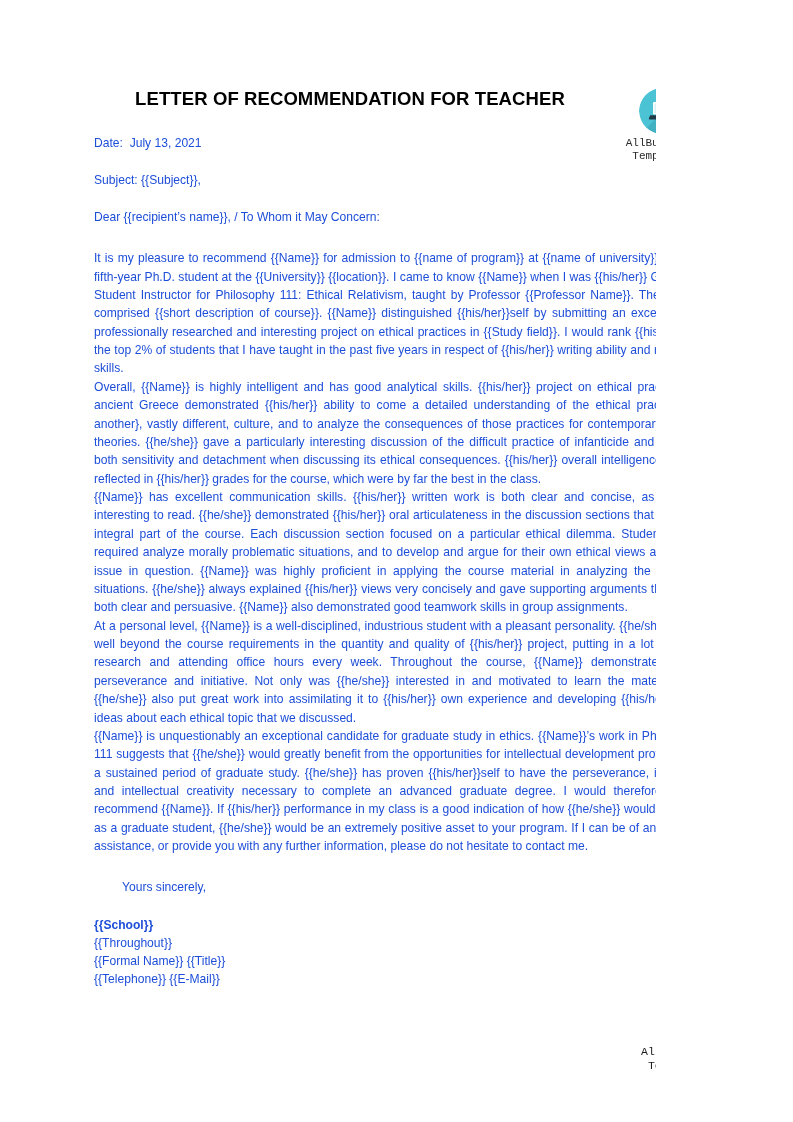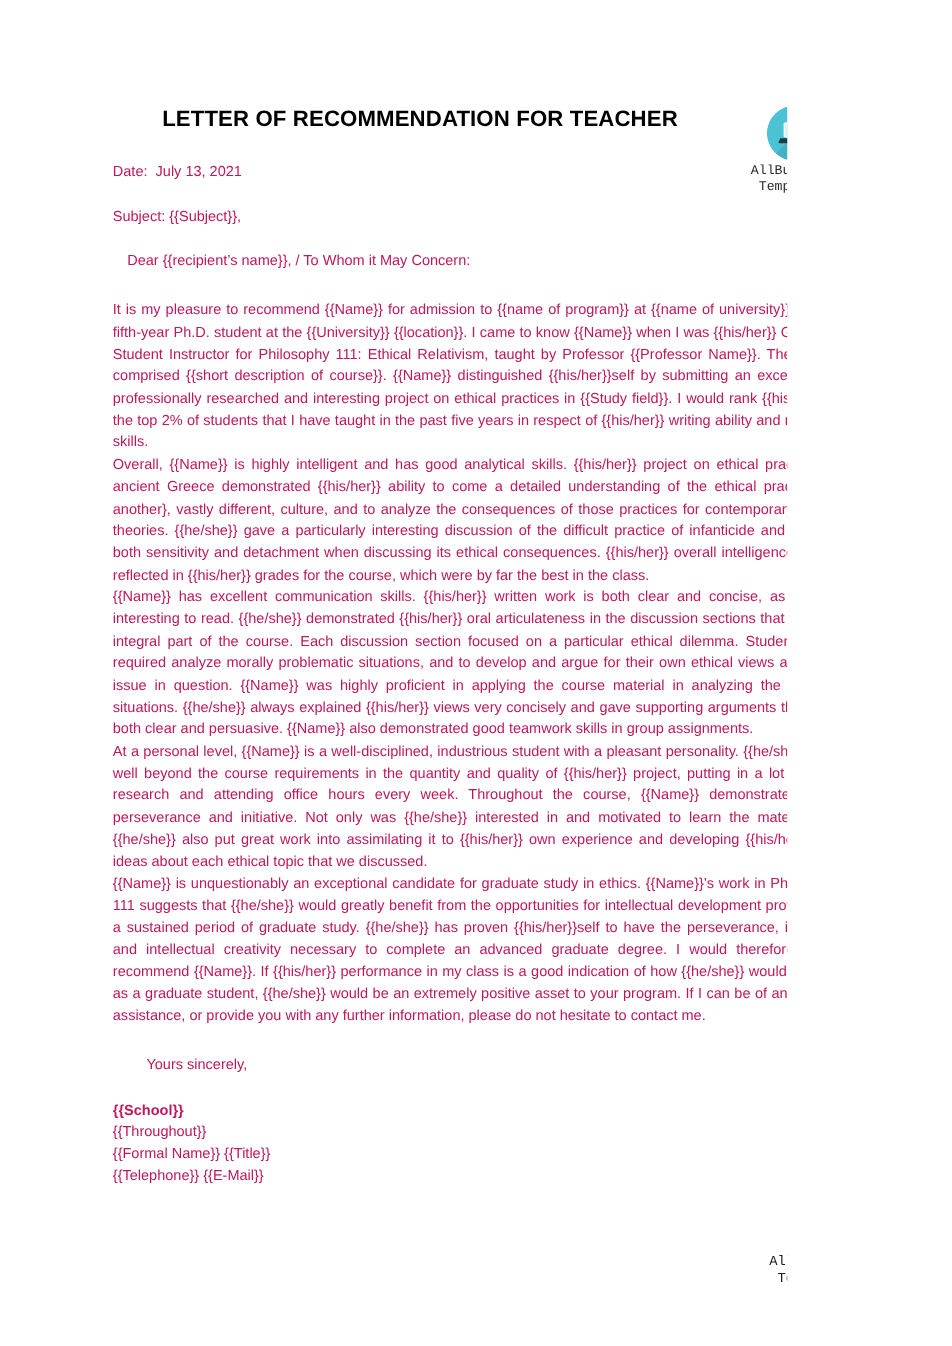--- a/index.html
+++ b/index.html
@@ -96,28 +96,28 @@
   }
 
   
   .letter {
     position: absolute;
     left: 94px;
     top: 134px;
     width: 607px;
     font-size: 12.1px;
     line-height: 1.52;
-    color: #be185d;
+    color: #1d4ed8;
   }
   .meta-line {
     margin: 0 0 18.5px 0;
     white-space: pre;
   }
   .salutation {
-    margin: 0 0 23px 12px;
+    margin: 0 0 23px 0;
   }
   .body-flow p {
     margin: 0;
     text-align: justify;
     text-justify: inter-word;
   }
   .closing {
     margin-top: 22px;
     margin-left: 28px;
   }

